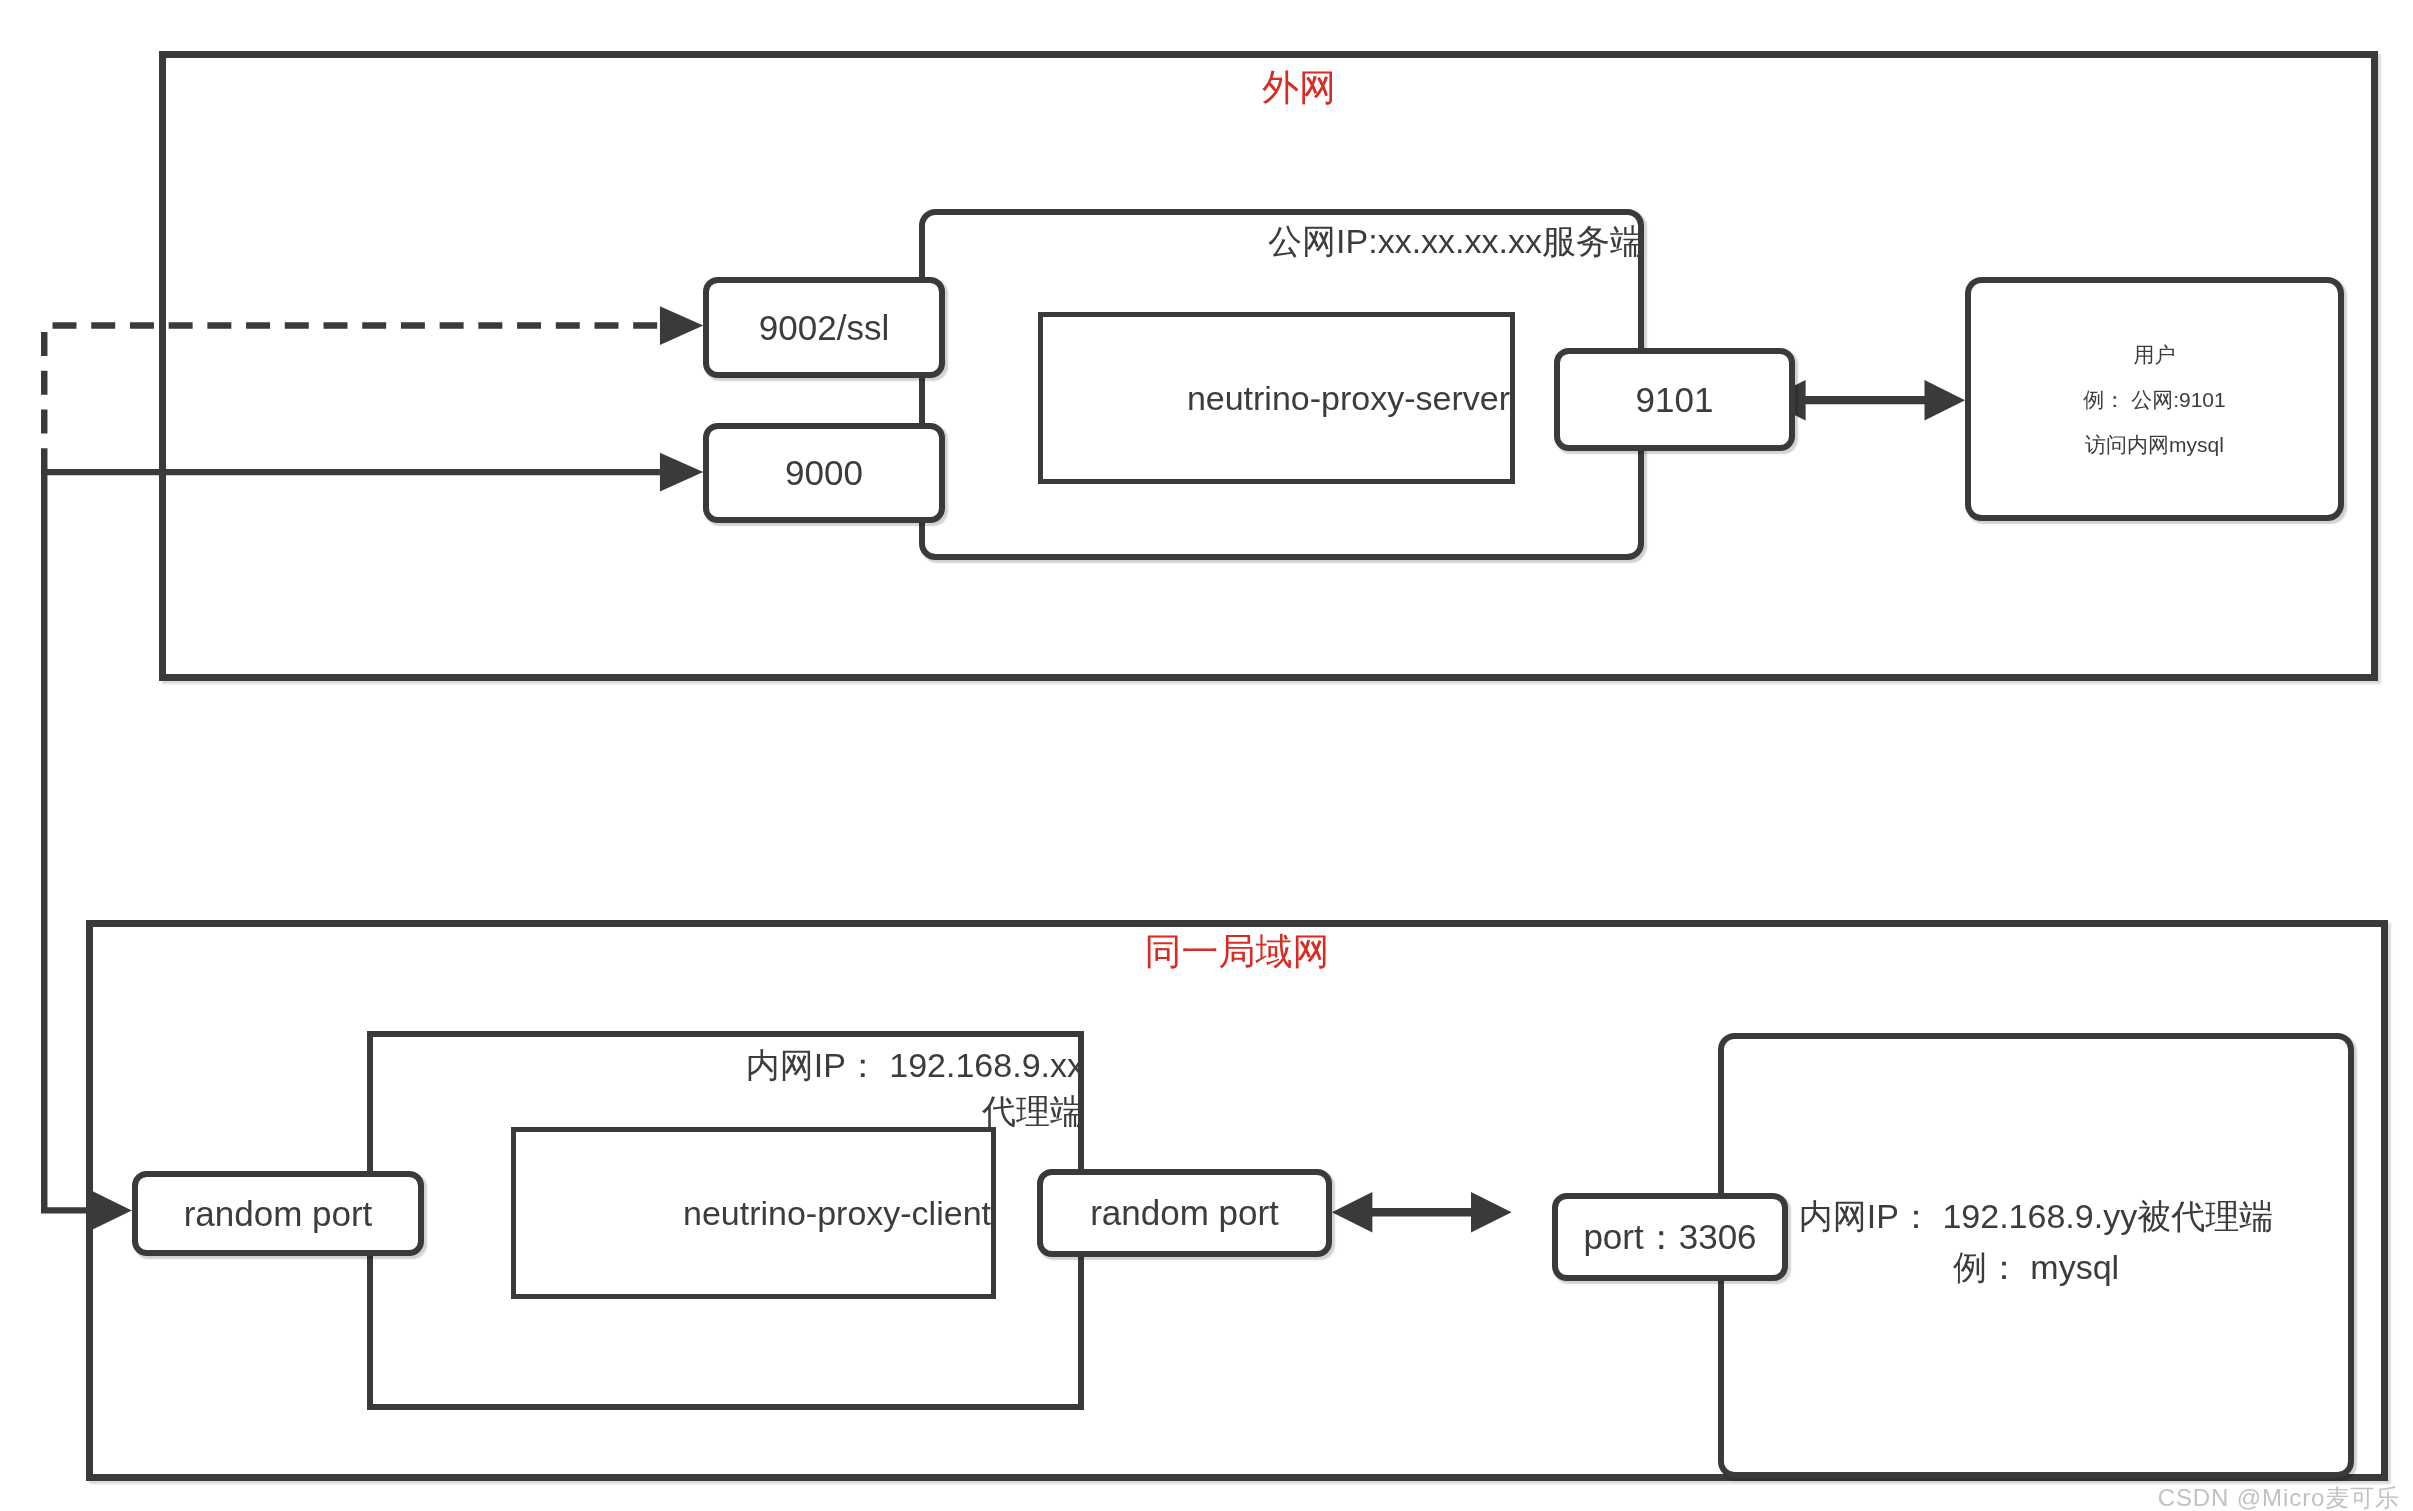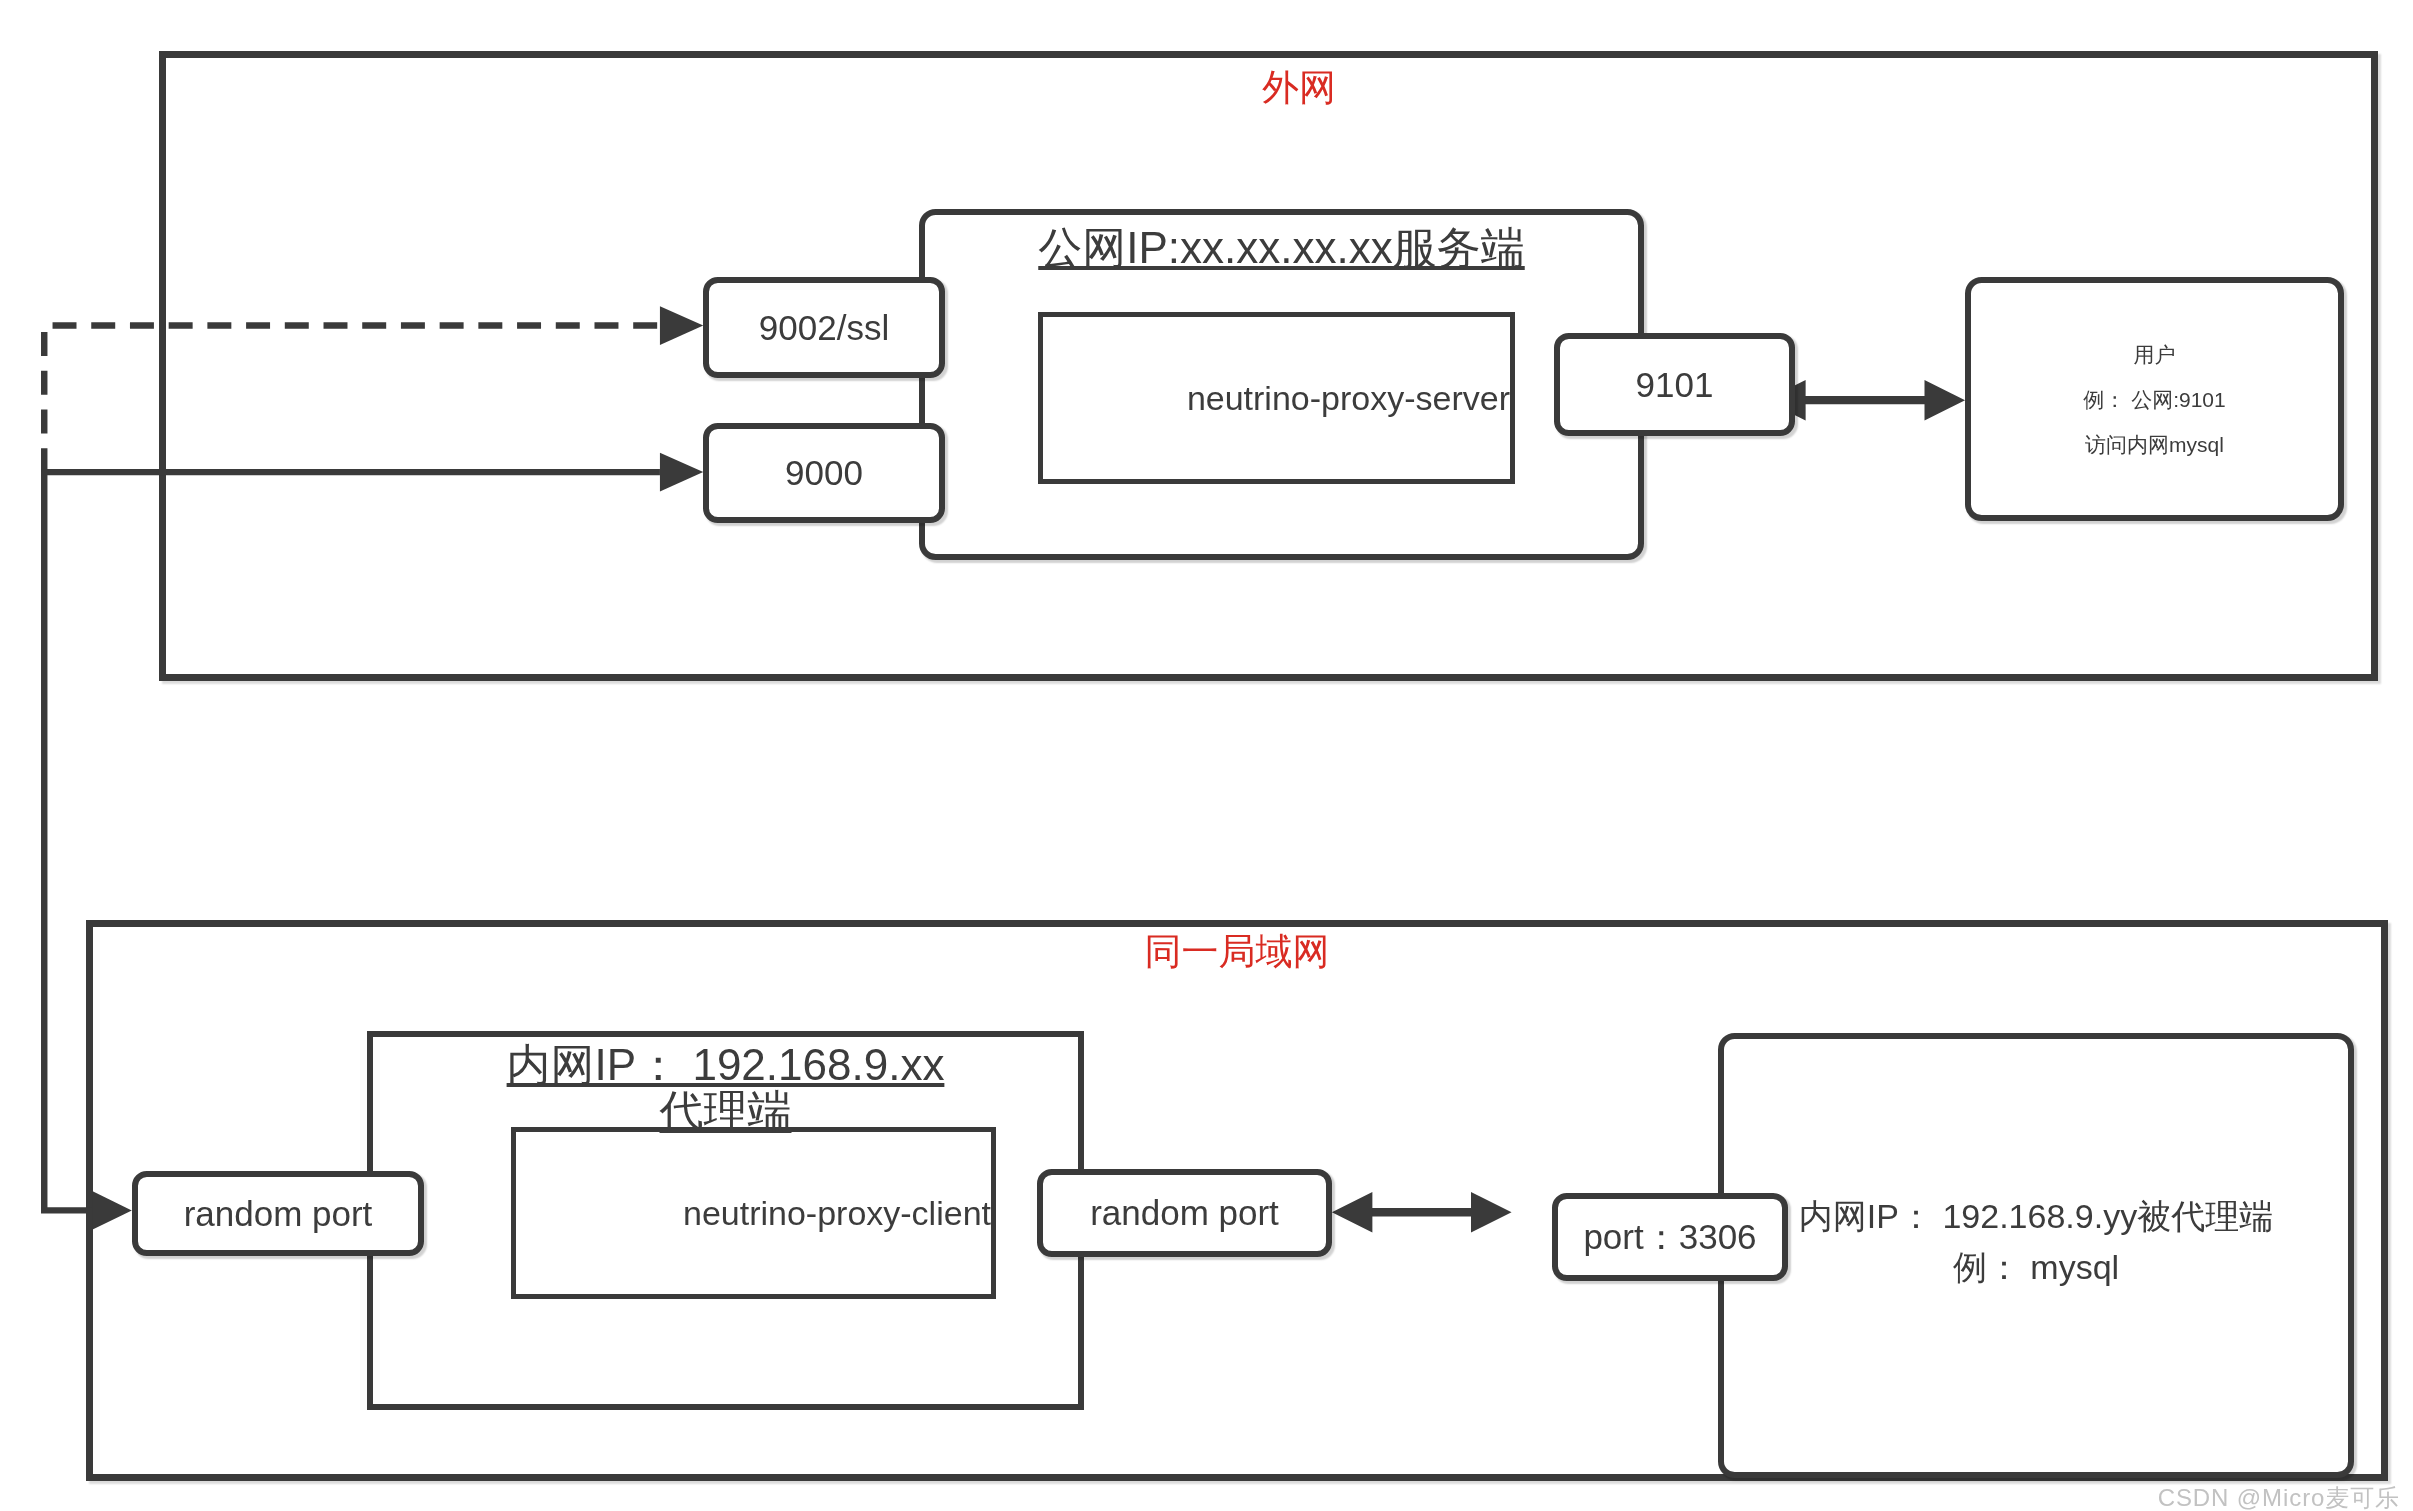--- a/index.html
+++ b/index.html
@@ -42,24 +42,23 @@
   .flexcol{display:flex;flex-direction:column;align-items:center;justify-content:center;text-align:center;}
   .nettitle{
     position:absolute;
     text-align:center;
     color:#d92b22;
     font-size:37px;
     z-index:15;
   }
   .boxtitle{
     position:absolute;
-    text-align:center;
-    font-size:44px;
+    text-align:right;
+    font-size:34px;
     z-index:15;
-    text-decoration:underline;
   }
   #svg-connectors{position:absolute;left:0;top:0;z-index:20;}
   #watermark{
     position:absolute;
     right:13px;top:1482px;
     font-size:24px;
     color:#c2c2c2;
     z-index:40;
     letter-spacing:0.9px;
   }
@@ -118,21 +117,21 @@
     <polygon points="1445,1315 1489,1293 1489,1337" fill="#3a3a3a"></polygon>
     <polygon points="1640,1315 1596,1293 1596,1337" fill="#3a3a3a"></polygon>
   </svg>
 
   <div class="portbox" style="left:703px;top:277px;width:242px;height:101px;">
     <span>9002/ssl</span>
   </div>
   <div class="portbox" style="left:703px;top:423px;width:242px;height:100px;">
     <span>9000</span>
   </div>
-  <div class="portbox" style="left:1554px;top:333px;width:241px;height:103px;">
+  <div class="portbox" style="left:1554px;top:348px;width:241px;height:103px;">
     <span>9101</span>
   </div>
   <div class="portbox" style="left:132px;top:1171px;width:292px;height:85px;">
     <span>random port</span>
   </div>
   <div class="portbox" style="left:1037px;top:1169px;width:295px;height:88px;">
     <span>random port</span>
   </div>
   <div class="portbox" style="left:1552px;top:1169px;width:236px;height:88px;margin-top:24px;">
     <span>port：3306</span>

